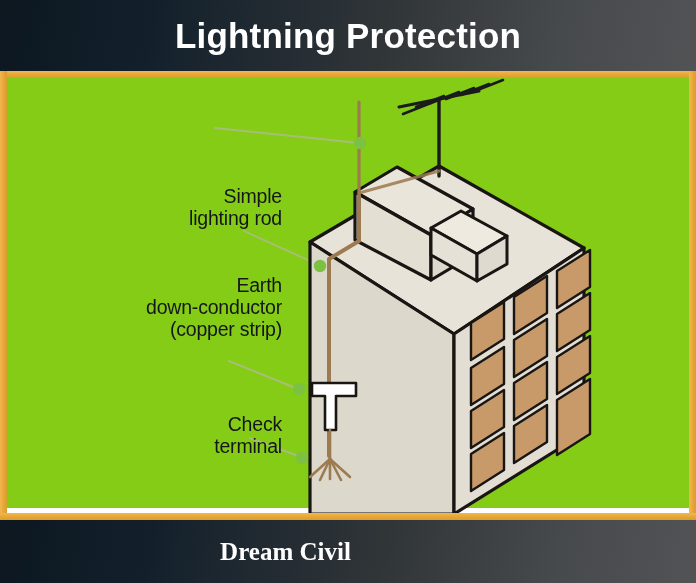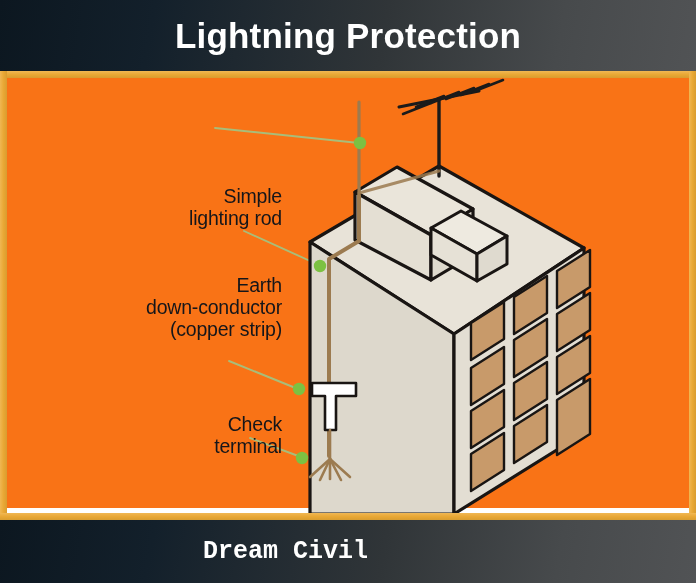--- a/index.html
+++ b/index.html
@@ -82,31 +82,31 @@
   #footer-title {
     position: absolute;
     left: 0; top: 520px;
     width: 571px;
     height: 63px;
     line-height: 63px;
     text-align: center;
     color: #ffffff;
     font-size: 25px;
     font-weight: bold;
-    font-family: Liberation Mono, monospace;
+    font-family: Liberation Serif, serif;
     white-space: nowrap;
   }
 
   
   #diagram-canvas {
     position: absolute;
     left: 7px; top: 78px;
     width: 682px;
     height: 430px;
-    background: #f97316;
+    background: #84cc16;
   }
   #diagram-svg { display: block; }
 
   
   .callout {
     position: absolute;
     color: #15161a;
     font-size: 19.5px;
     line-height: 1.12;
     font-family: "Liberation Sans", sans-serif;

